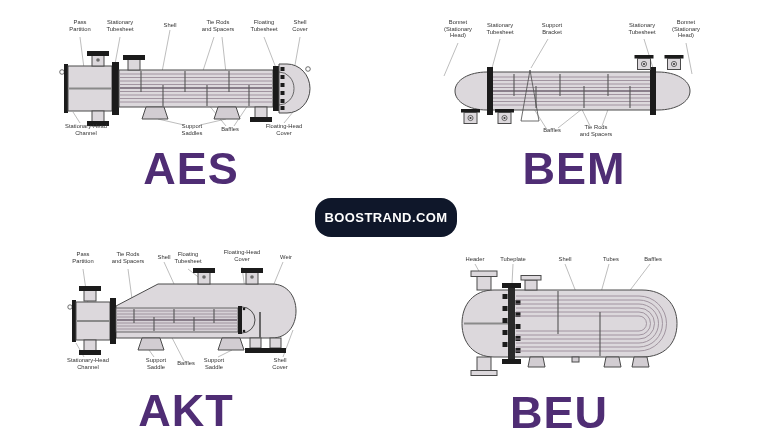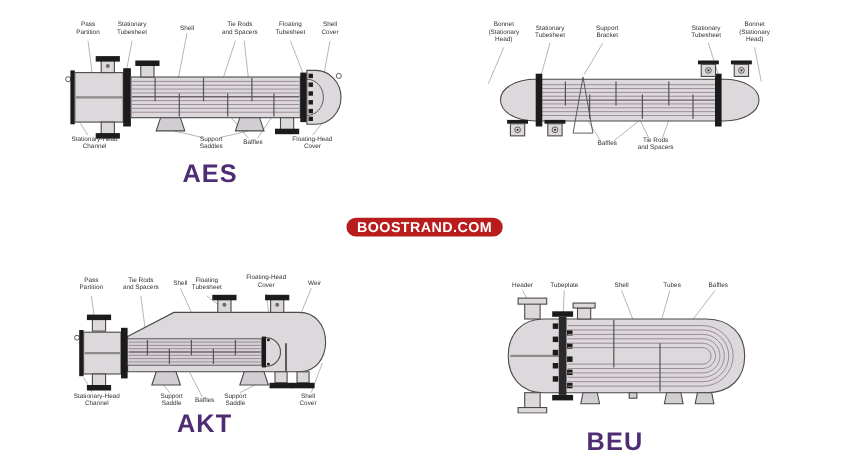--- a/index.html
+++ b/index.html
@@ -3,26 +3,26 @@
 <meta charset="utf-8">
 <style>
   html,body{margin:0;padding:0;background:#ffffff;}
   .canvas{position:relative;width:768px;height:432px;background:#ffffff;overflow:hidden;
           font-family:"Liberation Sans",sans-serif;}
   .quad{position:absolute;display:flex;flex-direction:column;align-items:center;}
   #q-aes{left:46px;top:12px;width:290px;}
   #q-bem{left:424px;top:14px;width:300px;}
   #q-akt{left:46px;top:244px;width:280px;}
   #q-beu{left:424px;top:246px;width:270px;}
-  .dg-title{font-weight:700;font-size:23px;line-height:1;color:#4f2d74;letter-spacing:1px;}
+  .dg-title{font-weight:700;font-size:45px;line-height:1;color:#4f2d74;letter-spacing:1px;}
   #q-aes .dg-title{margin-top:4px;}
   #q-bem .dg-title{margin-top:6px;}
-  #q-akt .dg-title{margin-top:0;}
+  #q-akt .dg-title{margin-top:14px;}
   #q-beu .dg-title{margin-top:14px;}
-  .badge{position:absolute;left:315px;top:198px;width:142px;height:17px;background:#b91c1c;
+  .badge{position:absolute;left:315px;top:198px;width:142px;height:39px;background:#0f172a;
          border-radius:16px;display:flex;align-items:center;justify-content:center;}
   .badge span{color:#ffffff;font-weight:700;font-size:13px;letter-spacing:0.4px;}
   svg{display:block;}
   .lbl{font-size:5.8px;fill:#333333;text-anchor:middle;font-family:"Liberation Sans",sans-serif;}
   .ldr{stroke:#909090;stroke-width:0.6;fill:none;}
   .outl{fill:#dcd8dc;stroke:#4a4a4a;stroke-width:1;}
   .outl2{fill:#d2cdd2;stroke:#4a4a4a;stroke-width:1;}
   .blk{fill:#1b1b1b;}
   .thin{fill:none;stroke:#4a4a4a;stroke-width:0.8;}
   .tube{stroke:#9a8c98;stroke-width:0.9;fill:none;}
@@ -181,20 +181,21 @@
         <circle cx="250" cy="50" r="1" fill="#333"></circle>
       </g>
       <text class="lbl" x="34" y="10"><tspan x="34" dy="0">Bonnet</tspan><tspan x="34" dy="6.5">(Stationary</tspan><tspan x="34" dy="6.5">Head)</tspan></text>
       <text class="lbl" x="76" y="13"><tspan x="76" dy="0">Stationary</tspan><tspan x="76" dy="6.5">Tubesheet</tspan></text>
       <text class="lbl" x="128" y="13"><tspan x="128" dy="0">Support</tspan><tspan x="128" dy="6.5">Bracket</tspan></text>
       <text class="lbl" x="218" y="13"><tspan x="218" dy="0">Stationary</tspan><tspan x="218" dy="6.5">Tubesheet</tspan></text>
       <text class="lbl" x="262" y="10"><tspan x="262" dy="0">Bonnet</tspan><tspan x="262" dy="6.5">(Stationary</tspan><tspan x="262" dy="6.5">Head)</tspan></text>
       <text class="lbl" x="128" y="118"><tspan x="128" dy="0">Baffles</tspan></text>
       <text class="lbl" x="172" y="115"><tspan x="172" dy="0">Tie Rods</tspan><tspan x="172" dy="6.5">and Spacers</tspan></text>
     </svg>
+    <div class="dg-title">BEM</div>
   </section>
 
   <section class="quad" id="q-akt">
     <svg width="280" height="130" viewBox="0 0 280 130">
       <g>
         <path class="ldr" d="M37,25 L44,74"></path>
         <path class="ldr" d="M82,25 L88,70"></path>
         <path class="ldr" d="M118,18 L128,40"></path>
         <path class="ldr" d="M142,25 L191,63"></path>
         <path class="ldr" d="M196,23 L201,61"></path>

